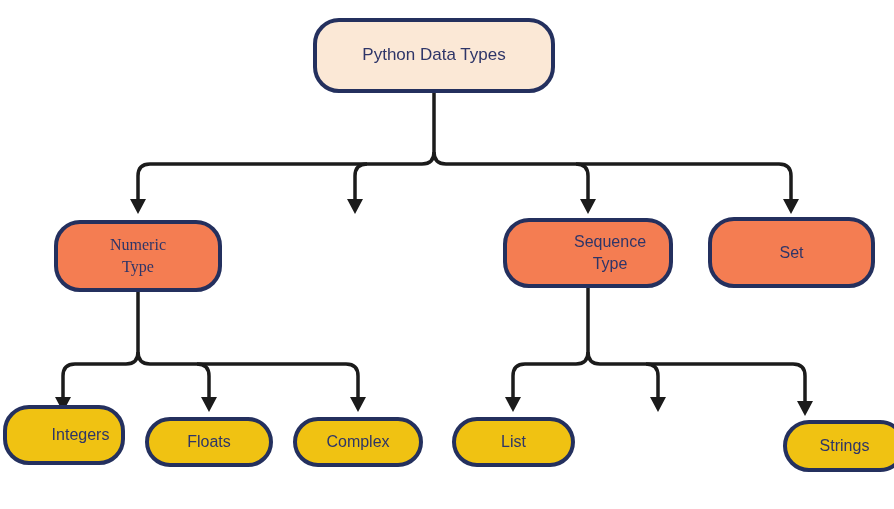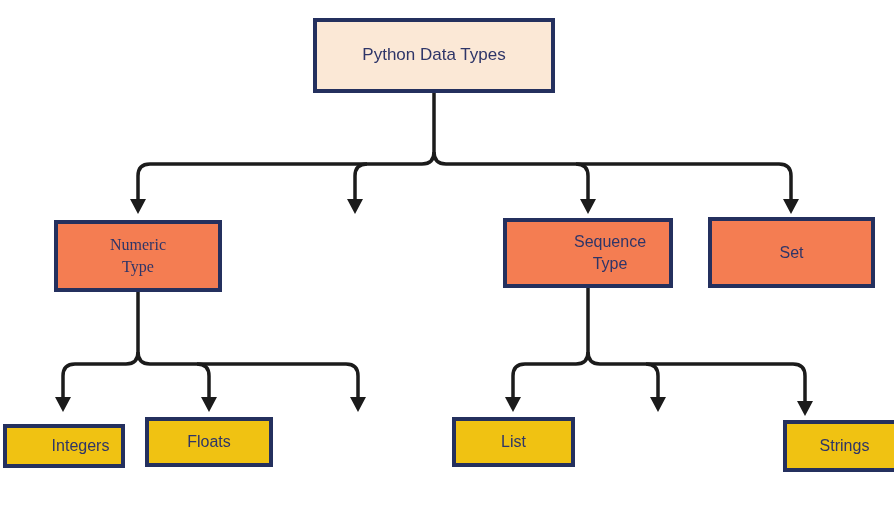--- a/index.html
+++ b/index.html
@@ -8,21 +8,21 @@
     width:894px;height:509px;position:relative;overflow:hidden;
   }
   .canvas{position:absolute;inset:0;width:894px;height:509px;}
   svg.connectors{position:absolute;left:0;top:0;width:894px;height:509px;}
   svg.connectors path{fill:none;stroke:var(--connector,#1b1b1b);stroke-width:3.5;}
   svg.connectors polygon{fill:var(--connector,#1b1b1b);stroke:none;}
   .node{
     position:absolute;display:flex;align-items:center;justify-content:center;
     text-align:center;box-sizing:border-box;
     color:var(--text,#2e3568);
-    white-space:pre-line;line-height:1.35;
+    white-space:pre-line;line-height:1.35;border-radius:26px;
   }
   .node .lbl{display:block;white-space:pre-line;}
   .node.root{
     background:var(--root-fill,#fbe8d6);
     border:4px solid var(--border,#283366);
     font-size:17px;
   }
   .node.branch{
     background:var(--branch-fill,#f47d52);
     border:4px solid var(--border,#283366);
@@ -32,21 +32,21 @@
     background:var(--leaf-fill,#f0c212);
     border:4px solid var(--border,#283366);
     font-size:16px;
   }
   
   #n-root{left:313px;top:18px;width:242px;height:75px;}
   #n-numeric{left:54px;top:220px;width:168px;height:72px;font-family:Liberation Serif, serif;}
   #n-dictionary{left:270px;top:218px;width:170px;height:70px;}
   #n-sequence{left:503px;top:218px;width:170px;height:70px;padding-left:44px;}
   #n-set{left:708px;top:217px;width:167px;height:71px;}
-  #n-integers{left:3px;top:424px;width:122px;height:44px;padding-left:33px;}
+  #n-integers{left:3px;top:405px;width:122px;height:60px;padding-left:33px;}
   #n-floats{left:145px;top:417px;width:128px;height:50px;}
   #n-complex{left:293px;top:417px;width:130px;height:50px;}
   #n-list{left:452px;top:417px;width:123px;height:50px;}
   #n-tuple{left:597px;top:417px;width:123px;height:50px;}
   #n-strings{left:783px;top:420px;width:123px;height:52px;}
 </style>
 </head>
 <body>
 
 <div class="canvas">
@@ -92,20 +92,23 @@
   <div id="n-set" class="node branch">
     <span class="lbl">Set</span>
   </div>
 
   <div id="n-integers" class="node leaf">
     <span class="lbl">Integers</span>
   </div>
   <div id="n-floats" class="node leaf">
     <span class="lbl">Floats</span>
   </div>
+  <div id="n-complex" class="node leaf">
+    <span class="lbl">Complex</span>
+  </div>
 
   <div id="n-list" class="node leaf">
     <span class="lbl">List</span>
   </div>
   <div id="n-strings" class="node leaf">
     <span class="lbl">Strings</span>
   </div>
 
 </div>
 

